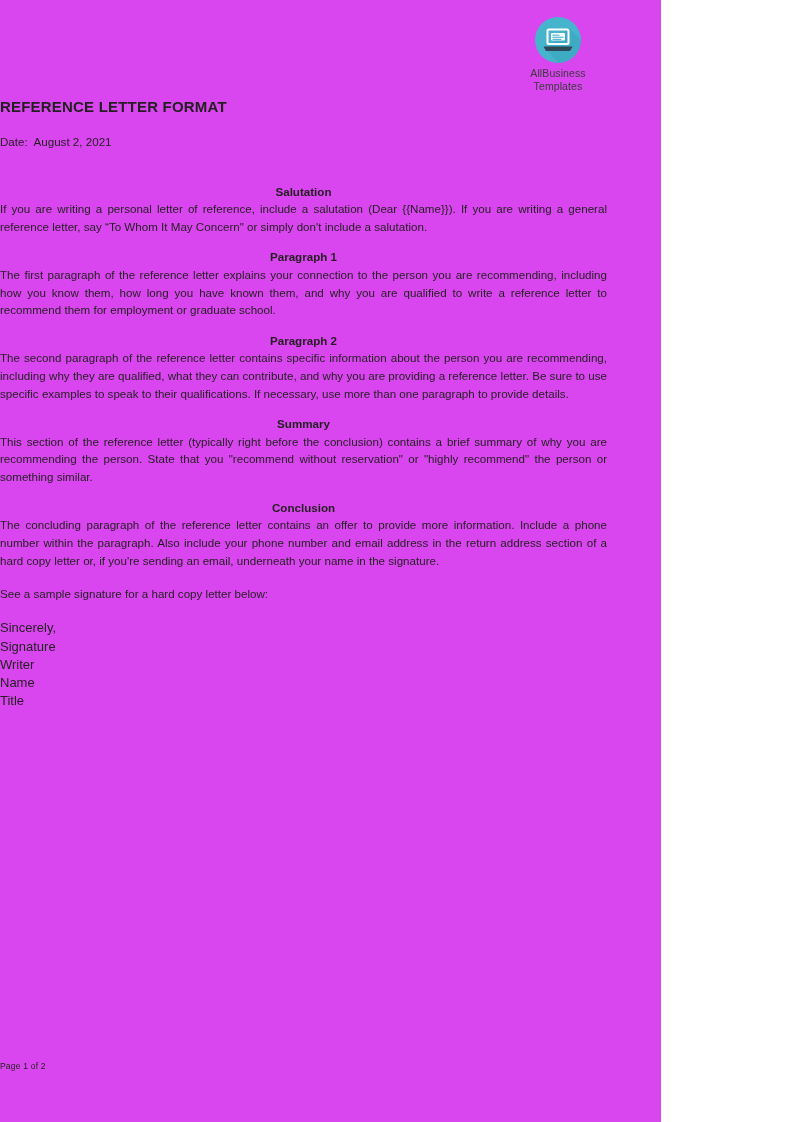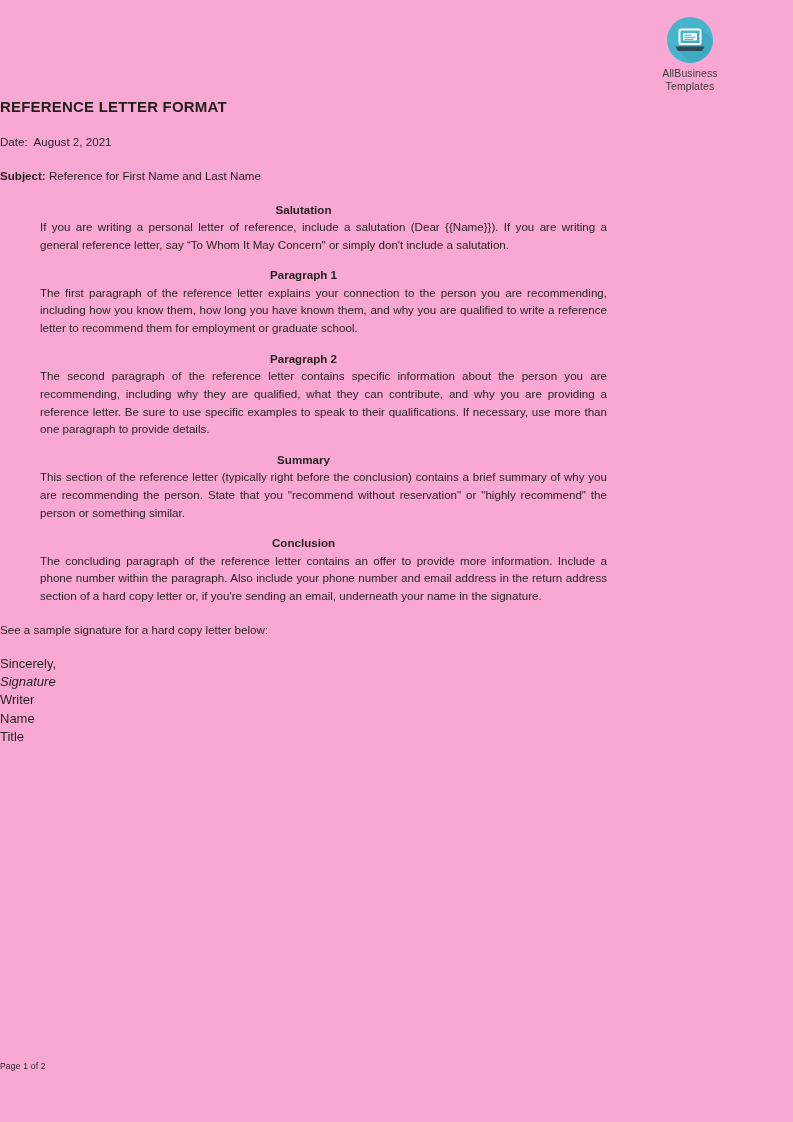--- a/index.html
+++ b/index.html
@@ -6,23 +6,23 @@
     margin: 0;
     padding: 0;
     background: #ffffff;
   }
   body {
     font-family: "Liberation Sans", sans-serif;
     color: #231f20;
   }
   .page {
     position: relative;
-    width: 793px;
+    width: 661px;
     height: 1122px;
-    background: #f9a8d4;
+    background: #d946ef;
     overflow: hidden;
     box-sizing: border-box;
   }
 
   
   .logo-block {
     position: absolute;
     top: 16px;
     right: 48px;
     width: 110px;
@@ -78,32 +78,30 @@
     margin: 0;
     text-align: center;
   }
 
   .para {
     margin: 0;
     text-align: justify;
     text-justify: inter-word;
     font-size: 11.6px;
     line-height: 17.8px;
-    padding-left: 40px;
   }
 
   .lbl-bold { font-weight: bold; }
 
   .sig-line {
     margin: 0;
     font-size: 13px;
     line-height: 18.3px;
   }
   .sig-italic {
-    font-style: italic;
   }
 
   
   .footer {
     position: absolute;
     left: 0;
     width: 793px;
     top: 1061px;
     text-align: left;
     font-size: 8.5px;
@@ -135,24 +133,20 @@
 
   <div class="flow">
 
     <p class="line-plain">
       <span>Date:</span>&nbsp;
       <span>August 2, 2021</span>
     </p>
 
     <div class="gap-md"></div>
 
-    <p class="line-plain">
-      <span class="lbl-bold">Subject:</span>
-      <span>Reference for First Name and Last Name</span>
-    </p>
 
     <div class="gap-md"></div>
 
     <p class="sec-head">Salutation</p>
     <p class="para">If you are writing a personal letter of reference, include a salutation (Dear {{Name}}). If you are writing a general reference letter, say “To Whom It May Concern" or simply don't include a salutation.</p>
 
     <div class="gap-sm"></div>
 
     <p class="sec-head">Paragraph 1</p>
     <p class="para">The first paragraph of the reference letter explains your connection to the person you are recommending, including how you know them, how long you have known them, and why you are qualified to write a reference letter to recommend them for employment or graduate school.</p>

